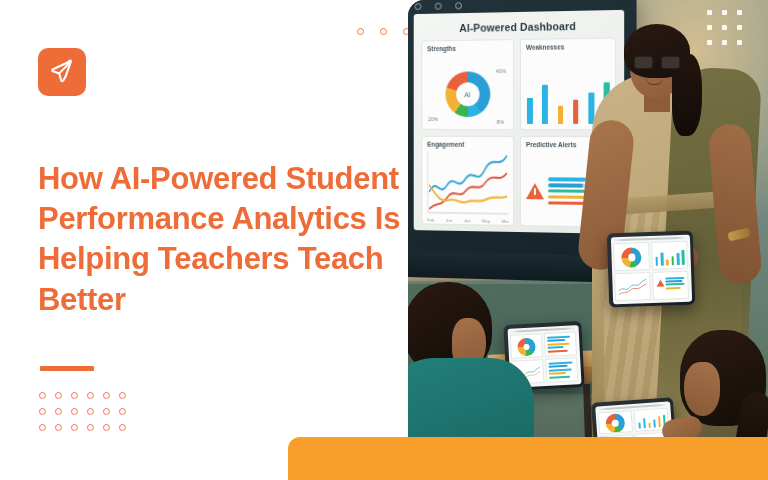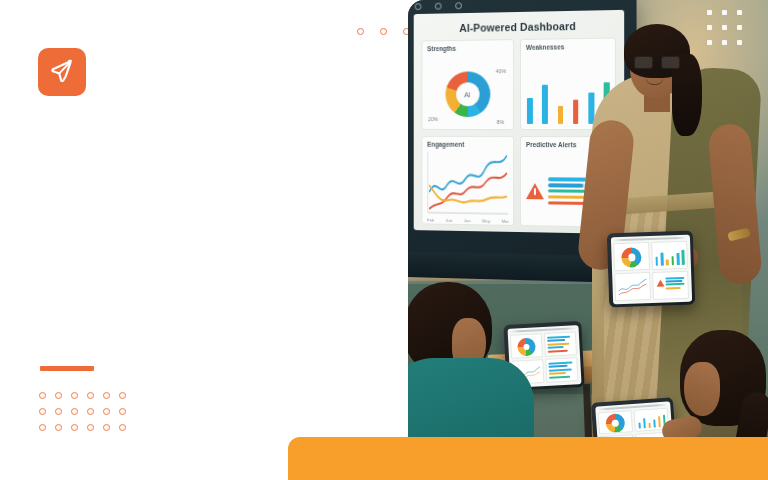--- a/index.html
+++ b/index.html
@@ -320,20 +320,21 @@
       <path d="M13.1 17.5 24.6 5.6" fill="none" stroke="#ffffff" stroke-width="2.1" stroke-linecap="round"></path>
     </svg>
   </div>
 
   <div class="topdots">
     <i></i>
     <i></i>
     <i></i>
   </div>
 
+  <h1 class="headline">How AI-Powered Student Performance Analytics Is Helping Teachers Teach Better</h1>
 
   <div class="rule"></div>
   <div class="dotgrid">
     <i></i>
       <i></i>
       <i></i>
       <i></i>
       <i></i>
       <i></i>
     <i></i>

